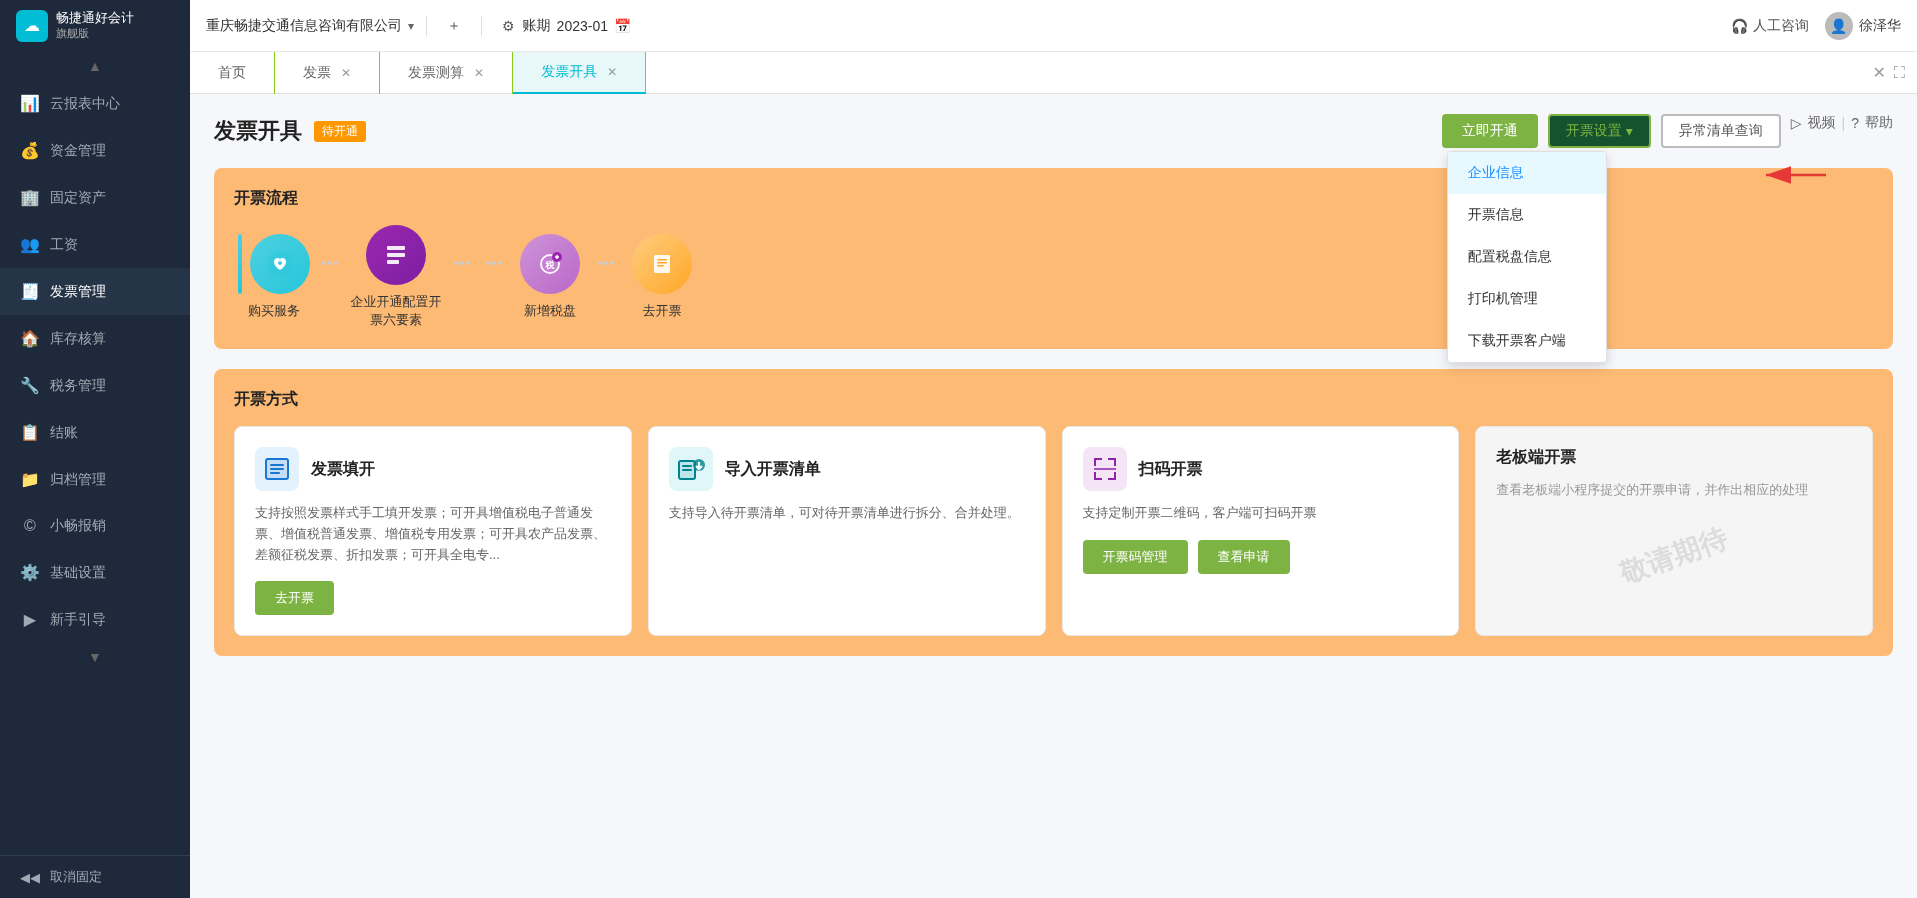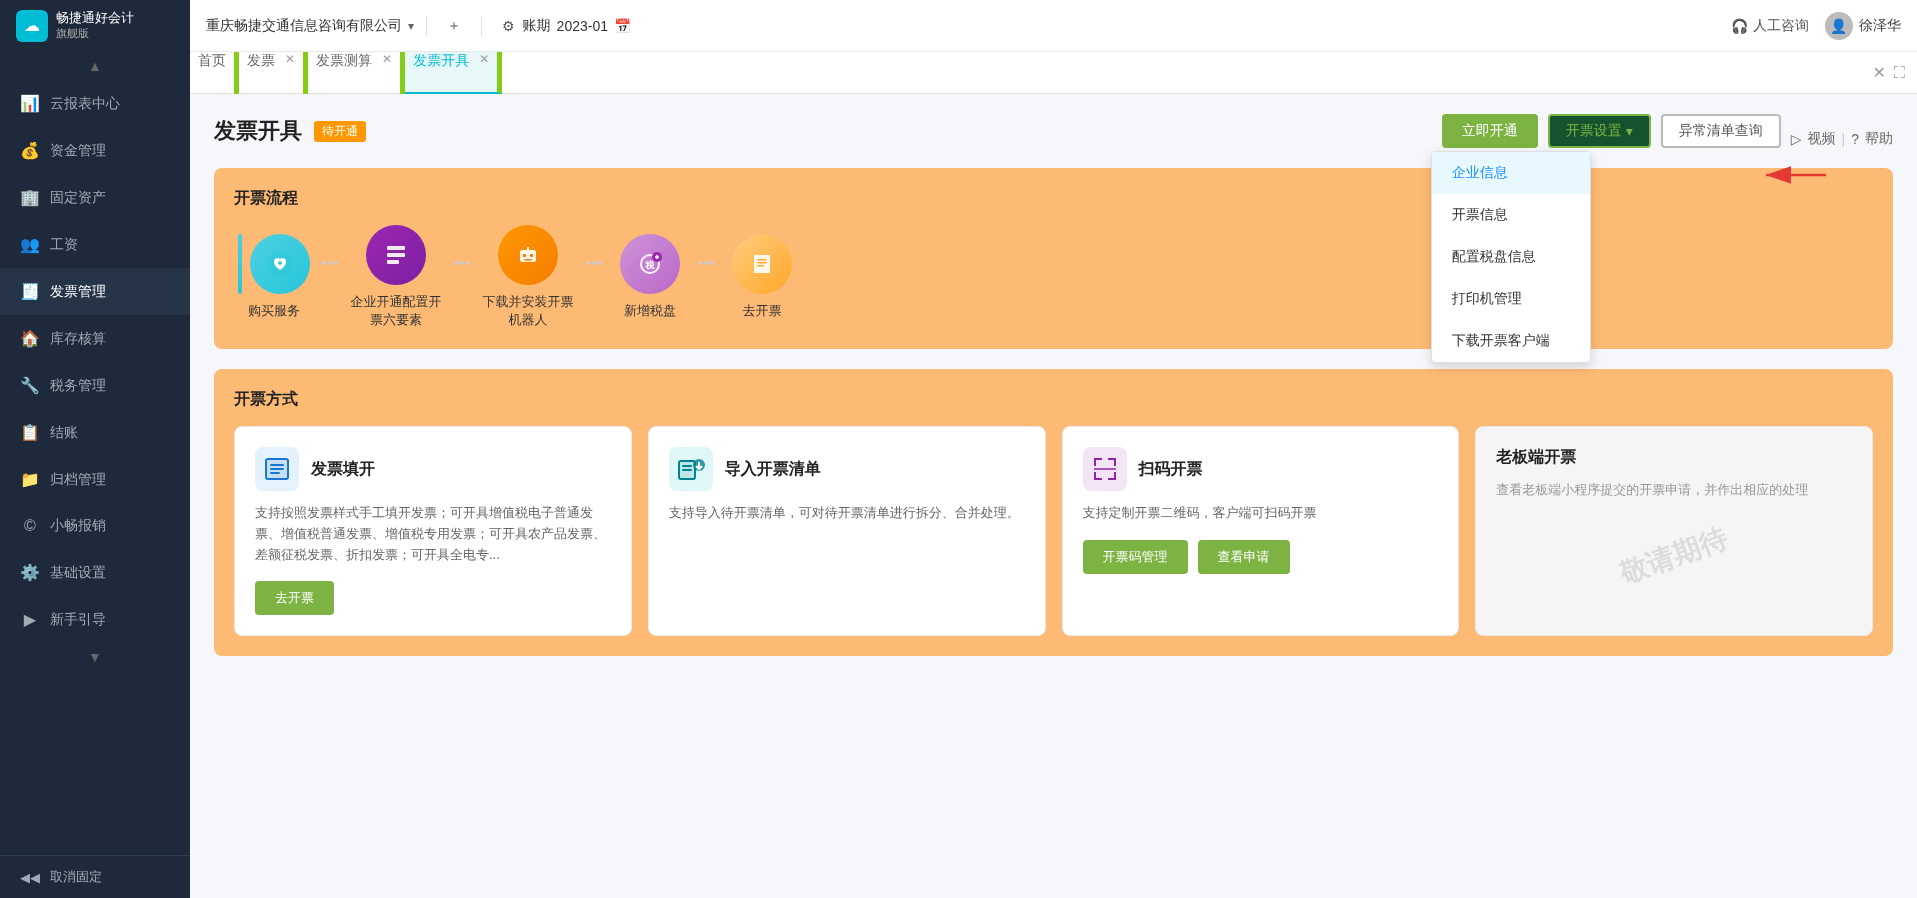--- a/index.html
+++ b/index.html
@@ -37,42 +37,42 @@
     .sidebar-item .icon { font-size: 16px; width: 20px; text-align: center; }
     .sidebar-scroll-btn { display: flex; align-items: center; justify-content: center; padding: 6px; color: #666; cursor: pointer; }
     .sidebar-bottom { margin-top: auto; border-top: 1px solid #2d3f52; }
     .sidebar-bottom-item { display: flex; align-items: center; gap: 10px; padding: 12px 20px; cursor: pointer; color: #a0aab4; font-size: 13px; }
 
     
     .content-area { flex: 1; display: flex; flex-direction: column; overflow: hidden; background: #f5f7fa; }
 
     
     .tab-bar { display: flex; align-items: center; background: #fff; border-bottom: 1px solid #e0e0e0; height: 42px; padding: 0 0 0 0; }
-    .tab { display: flex; gap: 6px; padding: 0 8px; height: 42px; cursor: pointer; font-size: 14px; color: #666; border-right: 5px solid #84cc16; white-space: nowrap; }
+    .tab { display: flex; align-items: center; gap: 6px; padding: 0 28px; height: 42px; cursor: pointer; font-size: 14px; color: #666; border-right: 1px solid #84cc16; white-space: nowrap; }
     .tab.active { background: #e8f8f8; color: #00bcd4; border-bottom: 2px solid #00bcd4; }
     .tab .close-btn { color: #999; font-size: 12px; cursor: pointer; margin-left: 4px; }
     .tab-bar-actions { margin-left: auto; display: flex; align-items: center; padding: 0 12px; gap: 8px; }
     .tab-action-btn { color: #999; cursor: pointer; font-size: 16px; }
 
     
     .page-content { flex: 1; overflow-y: auto; padding: 20px 24px; }
 
     
     .page-header { display: flex; align-items: center; justify-content: space-between; margin-bottom: 20px; }
     .page-title-row { display: flex; align-items: center; gap: 12px; }
     .page-title { font-size: 22px; font-weight: bold; color: #222; }
     .status-badge { background: #ff9800; color: #fff; font-size: 12px; padding: 2px 8px; border-radius: 3px; }
-    .page-header-actions { display: flex; align-items: flex-end; gap: 10px; position: relative; }
+    .page-header-actions { display: flex; align-items: flex-start; gap: 10px; position: relative; }
     .btn-primary { background: #7cb342; color: #fff; border: none; padding: 8px 20px; border-radius: 4px; cursor: pointer; font-size: 14px; }
     .btn-outline-green { background: #14532d; color: #7cb342; border: 2px solid #7cb342; padding: 6px 16px; border-radius: 4px; cursor: pointer; font-size: 14px; display: flex; align-items: center; gap: 4px; }
     .btn-outline-gray { background: #fff; color: #555; border: 2px solid #bbb; padding: 6px 16px; border-radius: 4px; cursor: pointer; font-size: 14px; display: flex; align-items: center; gap: 4px; }
     .video-help { display: flex; align-items: center; gap: 6px; color: #666; cursor: pointer; font-size: 14px; }
 
     
-    .dropdown-menu { position: absolute; top: 110%; right: 60px; background: #fff; border: 1px solid #e0e0e0; border-radius: 4px; box-shadow: 0 4px 12px rgba(0,0,0,0.15); z-index: 999; min-width: 160px; }
+    .dropdown-menu { position: absolute; top: 110%; right: 44px; background: #fff; border: 1px solid #e0e0e0; border-radius: 4px; box-shadow: 0 4px 12px rgba(0,0,0,0.15); z-index: 999; min-width: 160px; }
     .dropdown-item { padding: 12px 20px; cursor: pointer; color: #333; font-size: 14px; white-space: nowrap; }
     .dropdown-item.highlighted { background: #e8f8ff; color: #1890ff; }
 
     
     .section { background: #fdba74; border-radius: 8px; padding: 20px; margin-bottom: 20px; }
     .section-title { font-size: 16px; font-weight: bold; color: #222; margin-bottom: 16px; }
 
     
     .flow-steps { display: flex; align-items: center; gap: 0; }
     .flow-step { display: flex; flex-direction: column; align-items: center; gap: 8px; flex: 1; position: relative; }
@@ -326,32 +326,20 @@
               </div>
               <div class="flow-step-label">企业开通配置开票六要素</div>
             </div>
 
             <div class="flow-connector">
               <div class="flow-dot"></div>
                 <div class="flow-dot"></div>
                 <div class="flow-dot"></div>
             </div>
 
-            <div class="flow-step" style="max-width:100px;">
-              <div class="flow-step-icon orange" style="background:linear-gradient(135deg,#ff9800,#f57c00);">
-                <svg width="26" height="26" viewBox="0 0 26 26">
-                  <rect x="5" y="8" width="16" height="12" rx="2" fill="#fff" opacity="0.9"></rect>
-                  <rect x="8" y="12" width="3" height="3" rx="1" fill="#f57c00"></rect>
-                  <rect x="15" y="12" width="3" height="3" rx="1" fill="#f57c00"></rect>
-                  <rect x="9" y="17" width="8" height="1.5" rx="0.75" fill="#f57c00"></rect>
-                  <rect x="12" y="5" width="2" height="3" fill="#fff"></rect>
-                </svg>
-              </div>
-              <div class="flow-step-label">下载并安装开票机器人</div>
-            </div>
 
             <div class="flow-connector">
               <div class="flow-dot"></div>
                 <div class="flow-dot"></div>
                 <div class="flow-dot"></div>
             </div>
 
             <div class="flow-step" style="max-width:80px;">
               <div class="flow-step-icon" style="background:linear-gradient(135deg,#ce93d8,#ba68c8);">
                 <svg width="26" height="26" viewBox="0 0 26 26">

